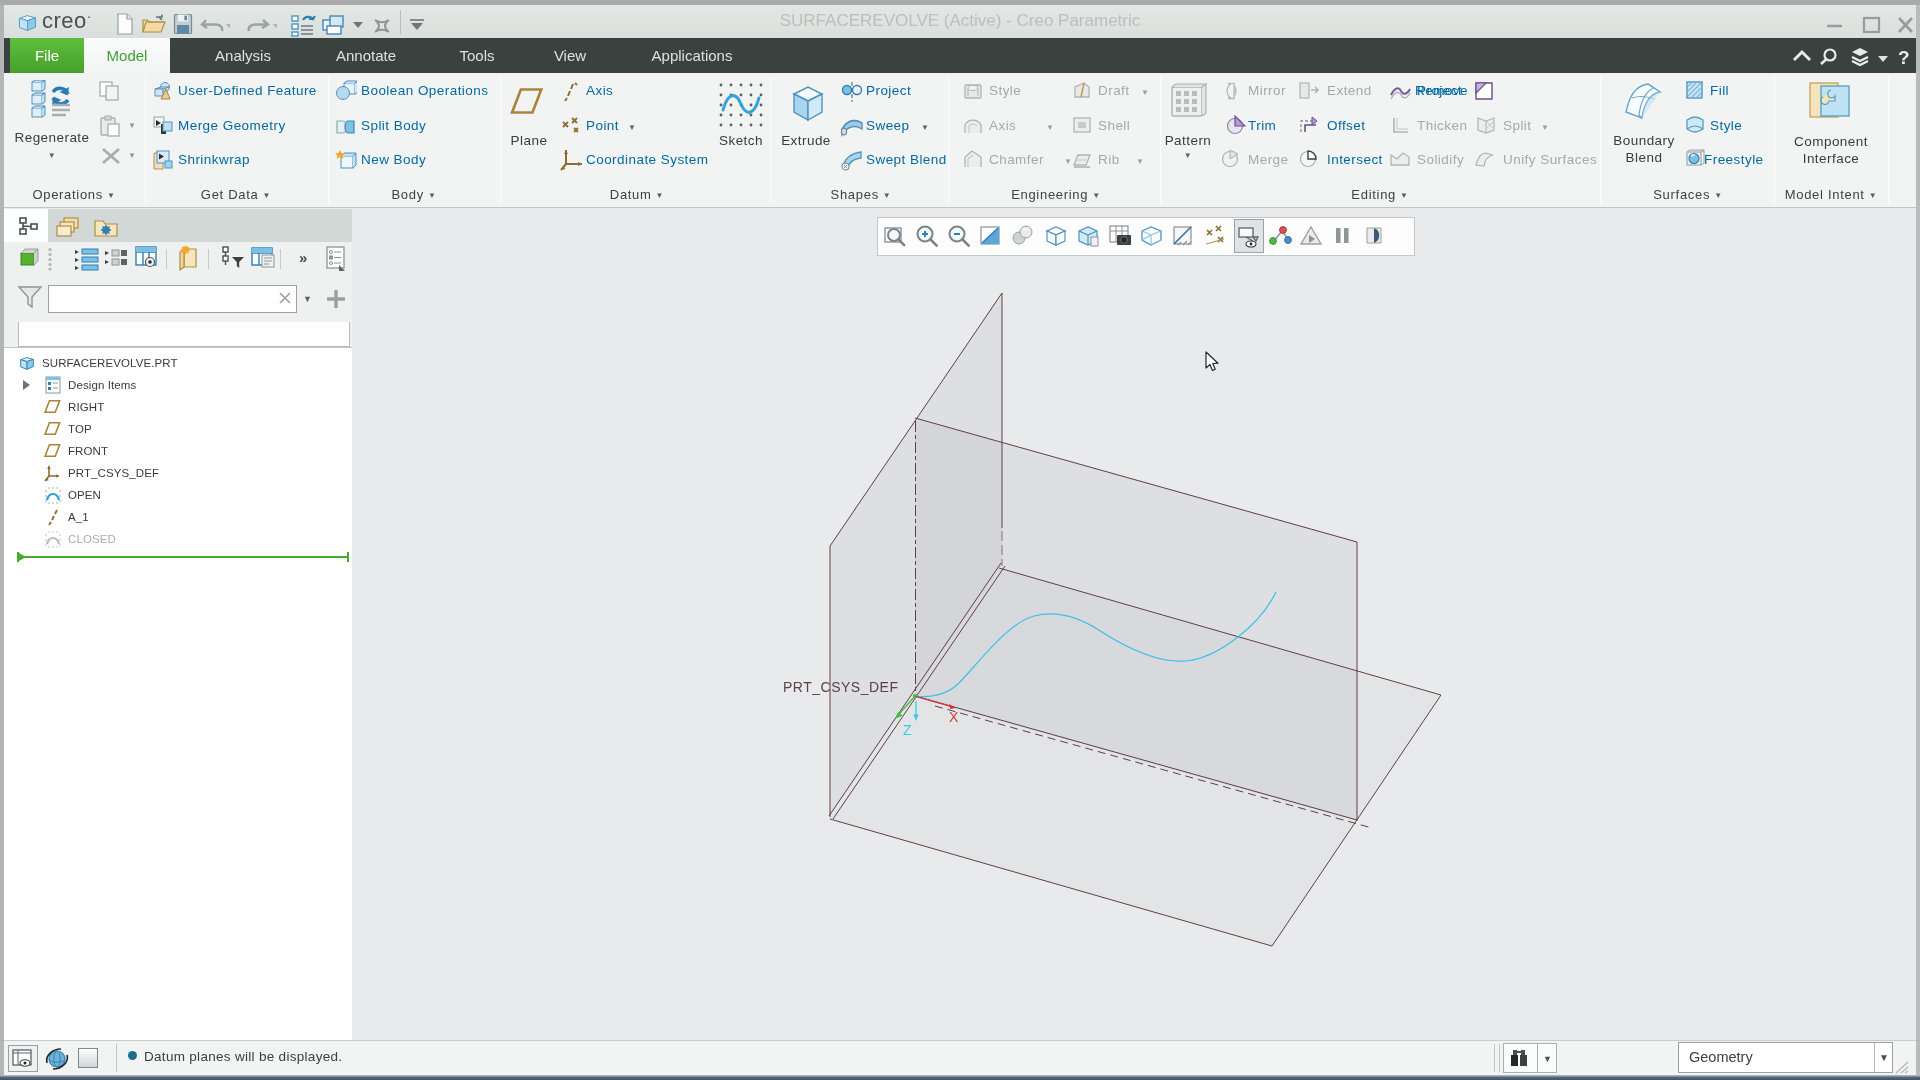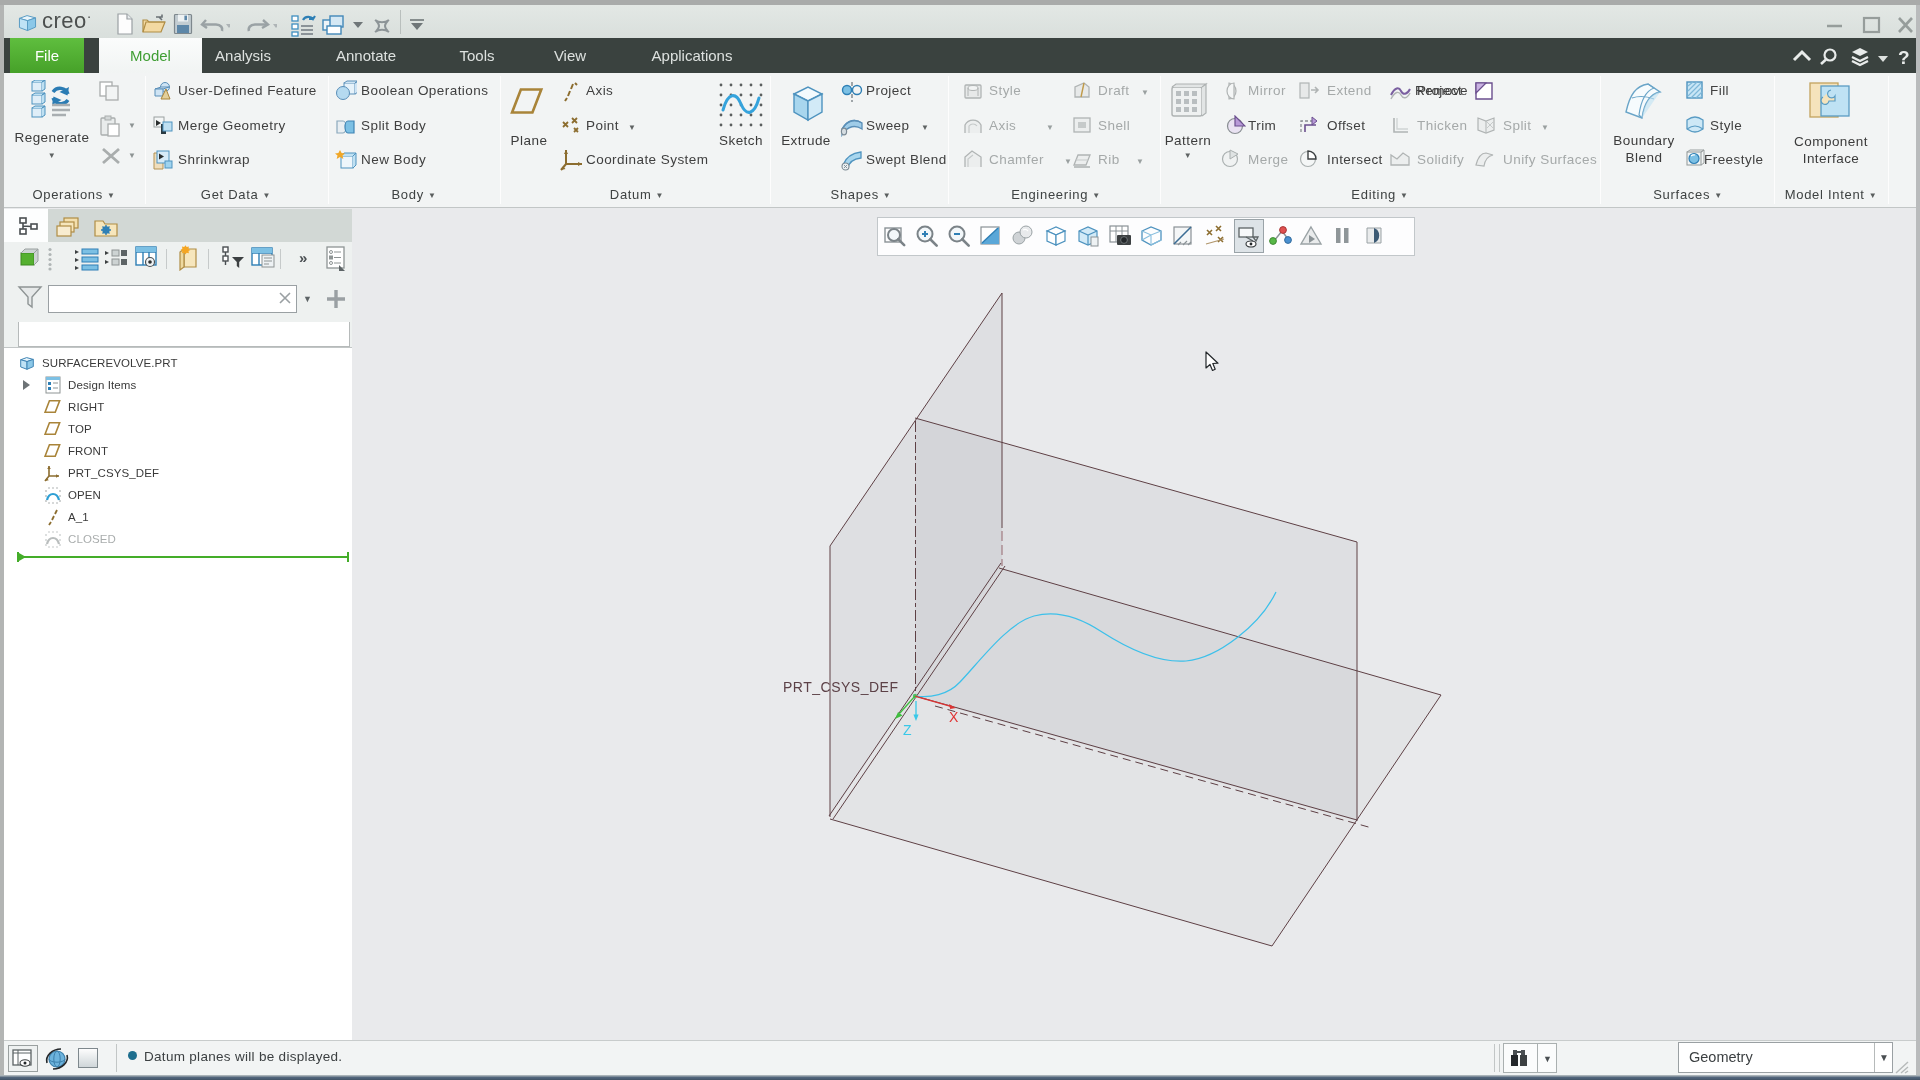--- a/index.html
+++ b/index.html
@@ -7,21 +7,21 @@
 #win{position:relative;width:1920px;height:1080px;background:#e9eaec}
 #topstrip{position:absolute;left:0;top:0;width:1920px;height:5px;background:#a9abaa}
 #ledge{position:absolute;left:0;top:5px;width:4px;height:1071px;background:#b3b5b4}
 #redge{position:absolute;left:1916px;top:5px;width:4px;height:1071px;background:#b9bbbc}
 #titlebar{position:absolute;left:4px;top:5px;width:1912px;height:33px;background:linear-gradient(#e3e8e5,#d9dfdc)}
 #tabbar{position:absolute;left:4px;top:38px;width:1912px;height:35px;background:#3a423f}
 #ribbon{position:absolute;left:4px;top:73px;width:1912px;height:135px;background:#f2f4f4;border-bottom:1px solid #c2c6c6}
 .gsep{position:absolute;top:76px;height:128px;width:1px;background:#d8dbdb;border-right:1px solid #fdfdfd}
 .glabel{position:absolute;top:187px;height:18px;font-size:13px;letter-spacing:0.7px;color:#3e4242;white-space:nowrap;transform:translateX(-50%)}
 .glabel .dn{font-size:8px;color:#5a5e5e;vertical-align:1px;margin-left:4px}
-.rtext{position:absolute;font-size:13.5px;letter-spacing:0.45px;color:#404040;white-space:nowrap;height:18px;line-height:18px}
+.rtext{position:absolute;font-size:13.5px;letter-spacing:0.45px;color:#0369a1;white-space:nowrap;height:18px;line-height:18px}
 .gray{color:#a5a9a9}
 .bigtext{position:absolute;font-size:13.5px;letter-spacing:0.45px;color:#3c3c3c;text-align:center;transform:translateX(-50%);white-space:nowrap}
 .dna{font-size:8px;color:#5f6363}
 .tab{position:absolute;top:0;height:35px;line-height:35px;font-size:15px;color:#dde1df;text-align:center}
 #navpanel{position:absolute;left:4px;top:209px;width:348px;height:831px;background:#fff}
 #navtabs{position:absolute;left:0;top:0;width:348px;height:33px;background:#d2d8d5}
 #navtoolbar{position:absolute;left:0;top:33px;width:348px;height:36px;background:#eef1f0}
 #navfilter{position:absolute;left:0;top:69px;width:348px;height:70px;background:#eef1f0;border-bottom:1px solid #c2c6c6}
 .trow{position:absolute;font-size:11.5px;letter-spacing:0.1px;color:#3a3a3a;height:22px;line-height:22px;white-space:nowrap}
 #graphics{position:absolute;left:352px;top:209px;width:1564px;height:831px;background:#e9eaec}
@@ -84,29 +84,30 @@
         <path d="M1,1 l10,0 l-5,6 z" fill="#6f7678"></path>
       </svg>
 <svg style="position:absolute;left:368px;top:12px" width="20" height="18" viewBox="0 0 20 18">
         <path d="M3,3 C7,6 13,6 17,3 M3,15 C7,12 13,12 17,15 M4,3.5 C8,8 8,10 4,14.5 M16,3.5 C12,8 12,10 16,14.5" stroke="#8d9598" stroke-width="2" fill="none"></path>
       </svg>
 <div class="abs" style="left:396px;top:5px;width:1px;height:24px;background:#b9bfbd"></div>
 <svg style="position:absolute;left:405px;top:14px" width="16" height="12" viewBox="0 0 16 12">
         <path d="M1,1 l14,0" stroke="#6f7678" stroke-width="1.6"></path>
         <path d="M2,4 l12,0 l-6,7 z" fill="#6f7678"></path>
       </svg>
+<div class="abs" style="left:0;top:6px;width:1912px;text-align:center;font-size:17px;color:#b9c0bd">SURFACEREVOLVE (Active) - Creo Parametric</div>
 <svg style="position:absolute;left:1816px;top:8px" width="100" height="24" viewBox="0 0 100 24">
         <path d="M7,13 h15" stroke="#969d9b" stroke-width="2.5"></path>
         <rect x="44" y="5" width="15" height="14" fill="none" stroke="#969d9b" stroke-width="2.2"></rect>
         <path d="M79,5 L92,19 M92,5 L79,19" stroke="#969d9b" stroke-width="2.6"></path>
       </svg>
 </div>
 <div id="tabbar">
 <div class="tab" style="left:6px;width:74px;background:linear-gradient(#5fbe3e,#46a129);color:#fff">File</div>
-<div class="tab" style="left:95px;width:103px;background:linear-gradient(#fbfcfc,#f1f4f3);color:#3f9e33">Model</div>
+<div class="tab" style="left:80px;width:86px;background:linear-gradient(#fbfcfc,#f1f4f3);color:#3f9e33">Model</div>
 <div class="tab" style="left:189px;width:100px">Analysis</div>
 <div class="tab" style="left:307px;width:110px">Annotate</div>
 <div class="tab" style="left:433px;width:80px">Tools</div>
 <div class="tab" style="left:531px;width:70px">View</div>
 <div class="tab" style="left:623px;width:130px">Applications</div>
 <svg style="position:absolute;left:1786px;top:6px" width="130" height="24" viewBox="0 0 130 24">
         <path d="M4,16 L12,8 L20,16" fill="none" stroke="#e8ebea" stroke-width="3"></path>
         <circle cx="40" cy="11" r="5.5" fill="none" stroke="#e8ebea" stroke-width="2.2"></circle>
         <line x1="36" y1="15.5" x2="31" y2="20" stroke="#e8ebea" stroke-width="2.6"></line>
         <path d="M62,8 L70,4 L78,8 L70,12 Z" fill="#e8ebea"></path>

